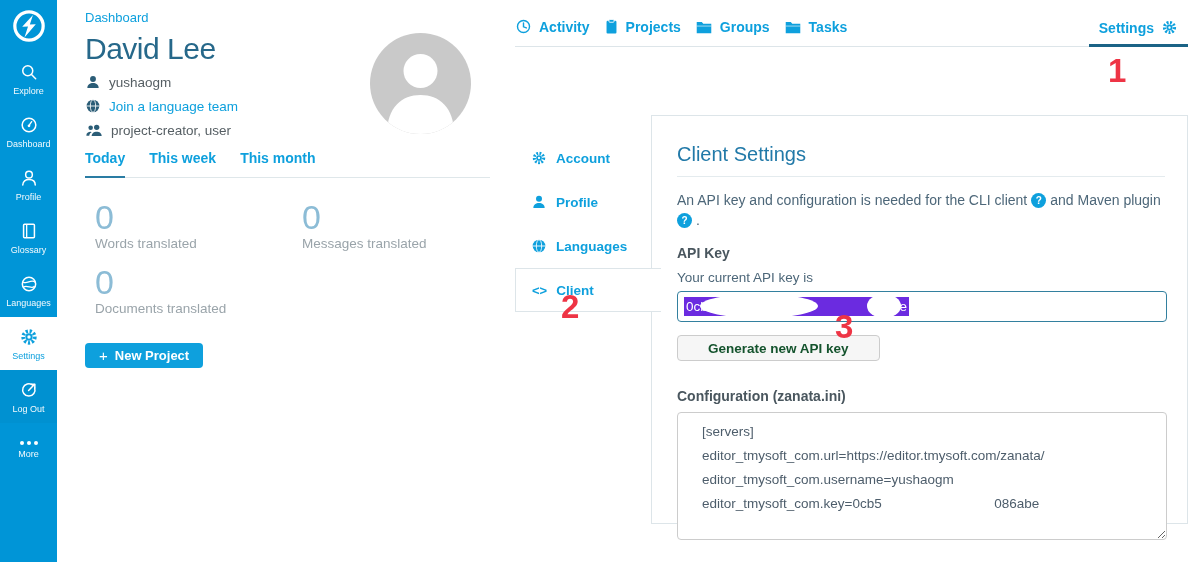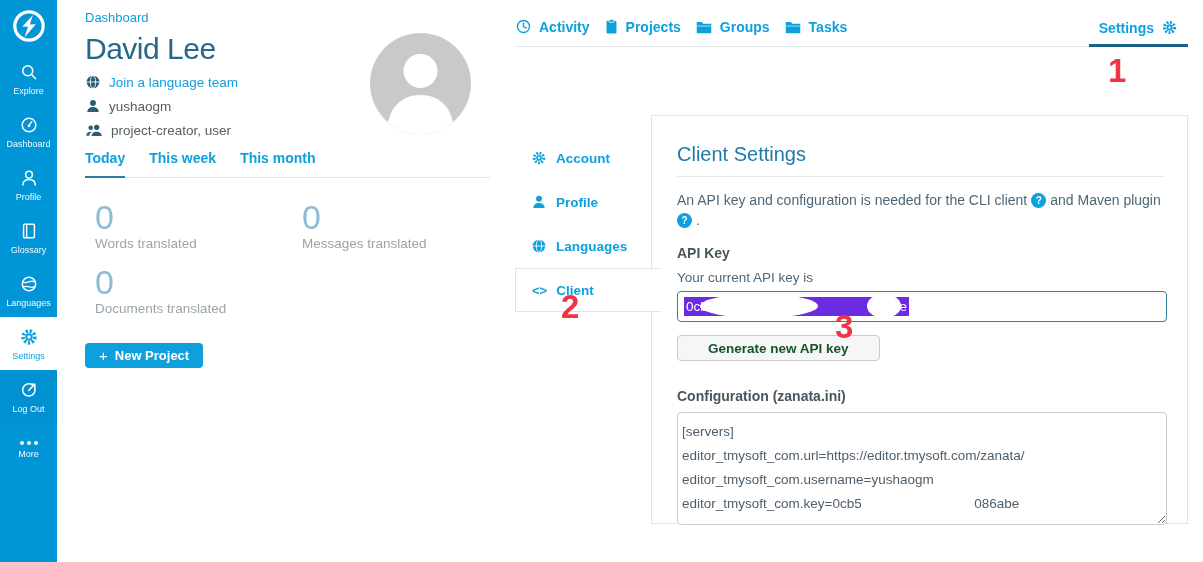--- a/index.html
+++ b/index.html
@@ -79,22 +79,22 @@
   .key-box { position:relative; margin-top:6px; width:490px; height:31px; border:1px solid #33809f;
     border-radius:4px; background:#fff; padding:5px 6px; cursor:text; }
   .key-sel { position:relative; display:inline-flex; justify-content:space-between; align-items:center;
     width:225px; height:19px; background:#6b2be0; color:#fff; font-size:13.5px; padding:0 2px; }
   .blob { position:absolute; background:#fff; border-radius:50%; }
   .blob.b1 { left:16px; top:-3px; width:118px; height:24px; }
   .blob.b2 { left:183px; top:-3px; width:34px; height:24px; }
   .gen-btn { margin-top:13px; height:26px; padding:0 30px; background:#f6f6f6; border:1px solid #ccc;
     border-radius:4px; color:#14532d; font-size:13.5px; font-weight:700; cursor:pointer; font-family:inherit; }
   .cfg-h { font-size:14px; font-weight:700; color:#49565e; margin-top:27px; }
-  .cfg { margin-top:8px; width:490px; height:113px; border:1px solid #ccc; border-radius:4px;
-    padding:7px 4px; font-family:"Liberation Sans", sans-serif; font-size:13.5px; line-height:24px;
+  .cfg { margin-top:8px; width:490px; height:128px; border:1px solid #ccc; border-radius:4px;
+    padding:7px 24px; font-family:"Liberation Sans", sans-serif; font-size:13.5px; line-height:24px;
     color:#4d5d6b; white-space:pre; resize:vertical; overflow:hidden; }
 
   
   .ann { position:absolute; color:#ee3445; font-size:33px; font-weight:700; z-index:5;
     font-family:"Liberation Sans", sans-serif; }
   .ann1 { left:1108px; top:52px; }
   .ann2 { left:561px; top:288px; }
   .ann3 { left:835px; top:308px; }
 </style>
 </head>
@@ -190,34 +190,34 @@
           <i></i>
         </span>
       <span class="sb-label">More</span>
     </div>
   </nav>
 
   <section>
     <div class="profile">
       <a class="crumb">Dashboard</a>
       <h1 class="pname">David Lee</h1>
+      <div class="prow">
+        <svg width="16" height="16" viewBox="0 0 24 24">
+            <circle cx="12" cy="7.5" r="4.4" fill="#2b5d77"></circle>
+            <path d="M3.5 21 C3.5 15.8 7.5 13.5 12 13.5 S20.5 15.8 20.5 21 Z" fill="#2b5d77"></path>
+          </svg>
+        <span>yushaogm</span>
+      </div>
       <div class="prow link">
         <svg width="16" height="16" viewBox="0 0 24 24">
             <circle cx="12" cy="12" r="9.5" fill="#2b5d77"></circle>
             <ellipse cx="12" cy="12" rx="4" ry="9.5" fill="none" stroke="#fff" stroke-width="1.3"></ellipse>
             <line x1="2.5" y1="12" x2="21.5" y2="12" stroke="#fff" stroke-width="1.3"></line>
           </svg>
         <span>Join a language team</span>
-      </div>
-      <div class="prow">
-        <svg width="16" height="16" viewBox="0 0 24 24">
-            <circle cx="12" cy="7.5" r="4.4" fill="#2b5d77"></circle>
-            <path d="M3.5 21 C3.5 15.8 7.5 13.5 12 13.5 S20.5 15.8 20.5 21 Z" fill="#2b5d77"></path>
-          </svg>
-        <span>yushaogm</span>
       </div>
       <div class="prow">
         <svg width="18" height="16" viewBox="0 0 26 24">
             <circle cx="17" cy="8" r="4" fill="#2b5d77"></circle>
             <path d="M9.5 21 C9.5 16.5 13 14.5 17 14.5 S24.5 16.5 24.5 21 Z" fill="#2b5d77"></path>
             <circle cx="8" cy="8.5" r="3.4" fill="#2b5d77"></circle>
             <path d="M1.5 20.5 C1.5 16.5 4.5 14.8 8 14.8 L9.5 15.2 C6.5 16.8 6 19 6 20.5 Z" fill="#2b5d77"></path>
           </svg>
         <span>project-creator, user</span>
       </div>

